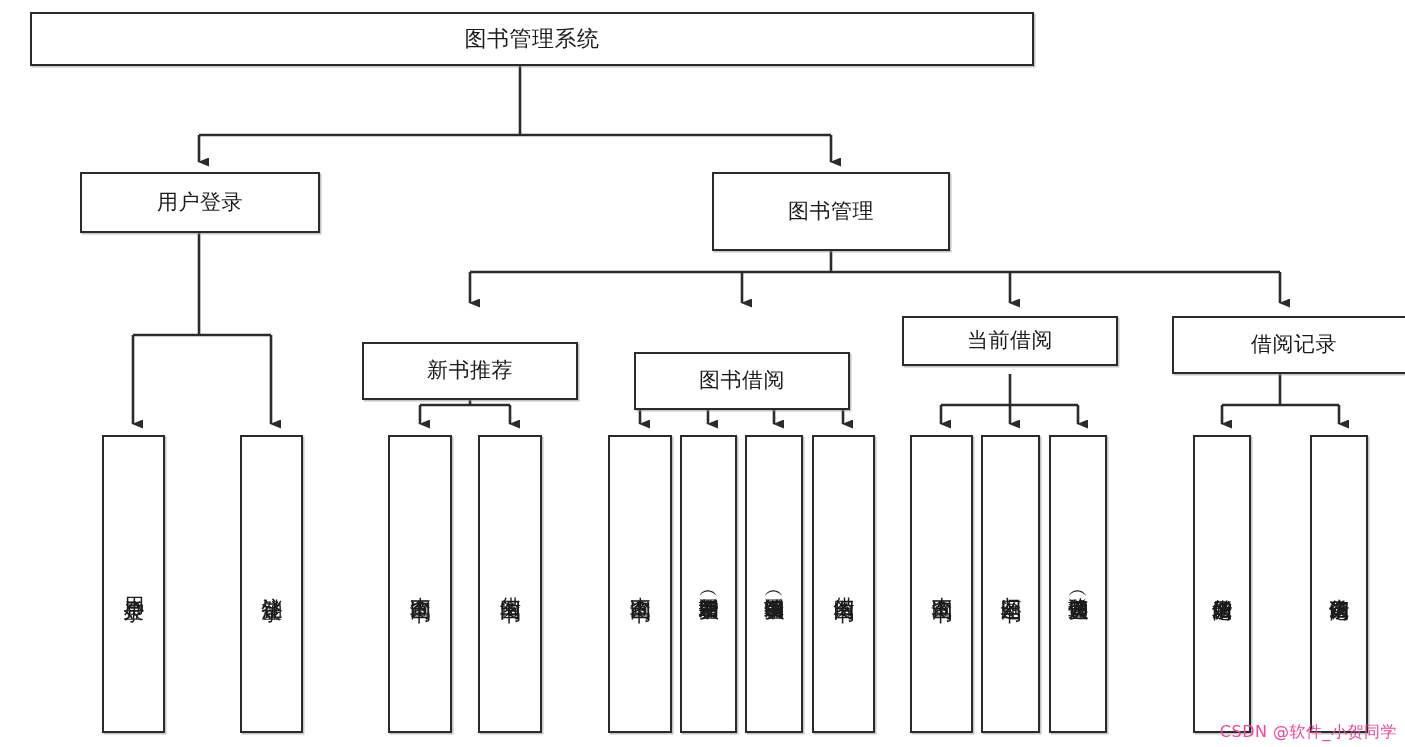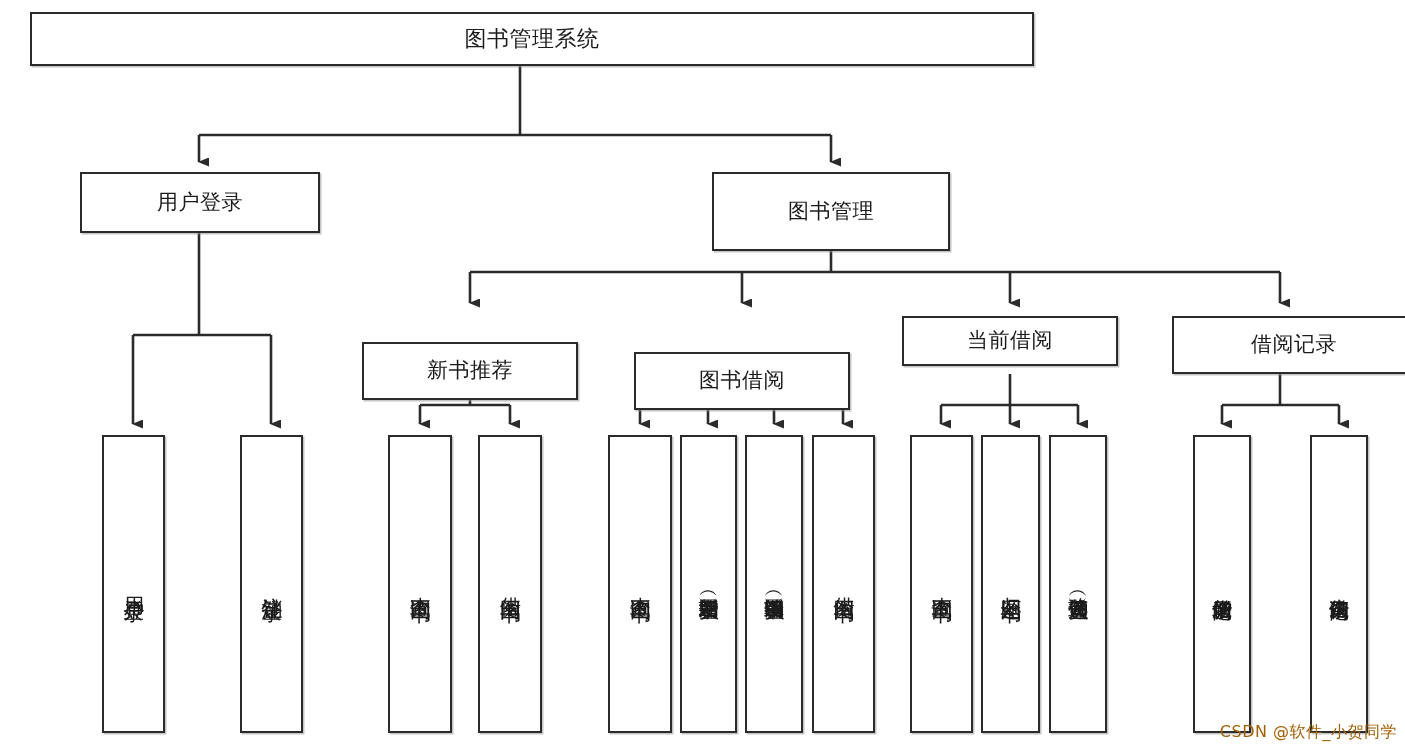--- a/index.html
+++ b/index.html
@@ -65,21 +65,21 @@
   }
   .node.vertical.narrow .node-label {
     font-size: 20px;
     letter-spacing: 0.5px;
   }
   #watermark {
     position: absolute;
     right: 8px;
     bottom: 4px;
     font-size: 16px;
-    color: #a16207;
+    color: #ec4899;
     letter-spacing: 0.5px;
     white-space: nowrap;
     font-family: "DejaVu Sans", "Liberation Sans", sans-serif;
   }
 </style>
 </head>
 <body>
 
 <div id="diagram-root">
 

